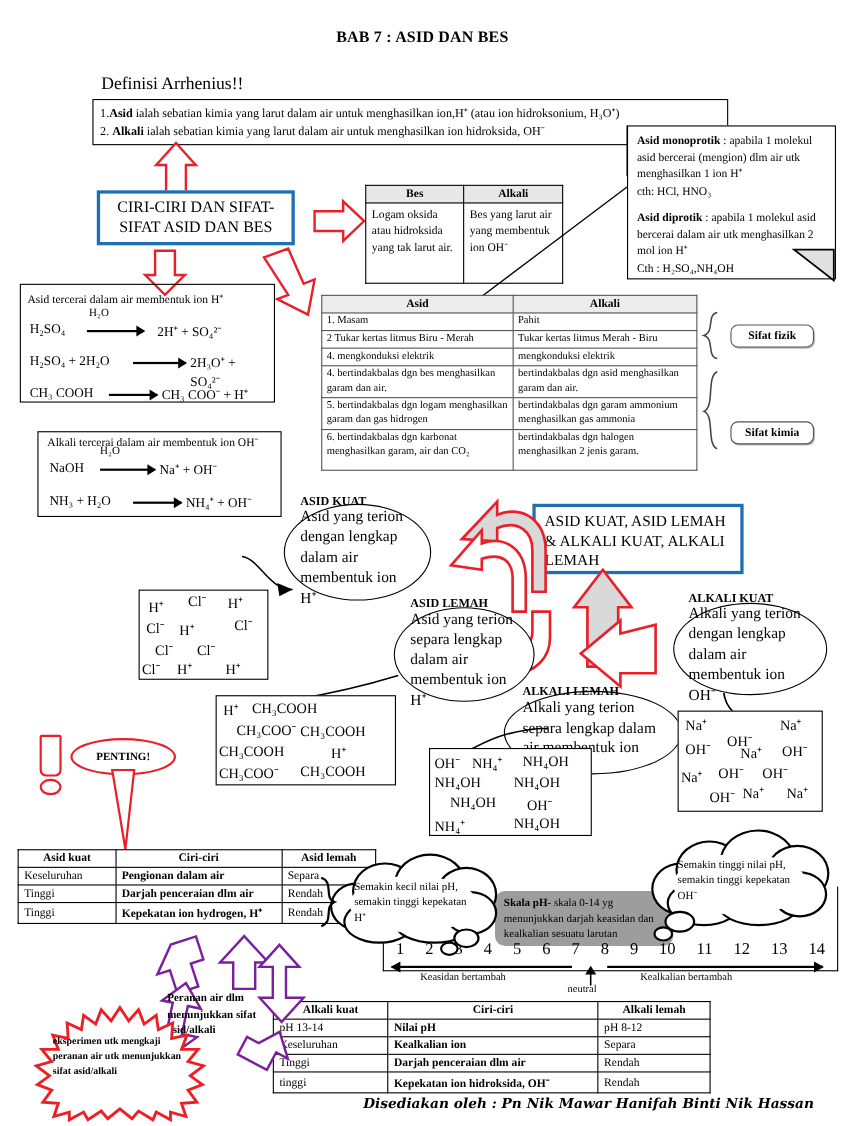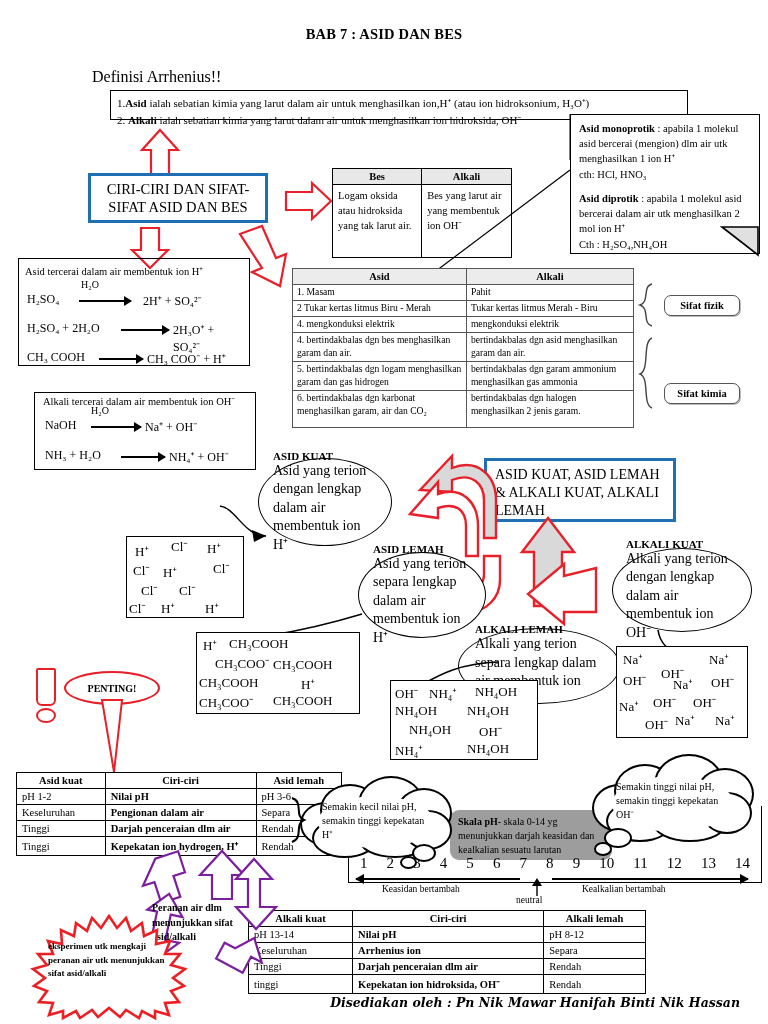--- a/index.html
+++ b/index.html
@@ -6,22 +6,22 @@
   body{width:768px;height:1024px;position:relative;overflow:hidden;
        font-family:"Liberation Serif",serif;color:#000;}
   .abs{position:absolute;}
   .b{font-weight:bold;}
 
   
   #title{left:0;top:26px;width:768px;text-align:center;font-size:14.5px;font-weight:bold;letter-spacing:.2px;}
 
   
   #defHead{left:92px;top:68px;font-size:16px;}
-  #defBox{left:84px;top:90px;width:578px;height:30px;border:1.2px solid #000;box-sizing:border-box;
-          padding:4px 6px 0 6px;font-size:11px;line-height:1.5;margin-left:26px;}
+  #defBox{left:84px;top:90px;width:578px;height:42px;border:1.2px solid #000;box-sizing:border-box;
+          padding:4px 6px 0 6px;font-size:11px;line-height:1.5;}
 
   
   #noteBox{left:570px;top:114px;width:190px;height:140px;border:1.6px solid #000;box-sizing:border-box;
            padding:6px 8px;font-size:10.5px;line-height:1.45;background:#fff;}
 
   
   #mainBox{left:88px;top:173px;width:180px;height:50px;border:3px solid #1f6fb4;background:#fff;
            box-sizing:border-box;display:flex;align-items:center;justify-content:center;
            font-size:14.5px;line-height:1.25;text-align:center;padding:0 4px;}
 
@@ -354,25 +354,20 @@
   <polygon points="2,2 22,2 14,74" fill="#fff" stroke="#e8202a" stroke-width="2"></polygon>
 </svg>
 
 <table class="abs ctable" style="left:16px;top:772px;width:326px;">
   <tbody>
       <tr>
     <th style="width:84px;">Asid kuat</th>
     <th style="width:158px;">Ciri-ciri</th>
     <th style="width:84px;">Asid lemah</th>
   </tr>
-  <tr>
-        <td>pH 1-2</td>
-        <td class="mid">Nilai pH</td>
-        <td>pH 3-6</td>
-      </tr>
   <tr>
         <td>Keseluruhan</td>
         <td class="mid">Pengionan dalam air</td>
         <td>Separa</td>
       </tr>
   <tr>
         <td>Tinggi</td>
         <td class="mid">Darjah penceraian dlm air</td>
         <td>Rendah</td>
       </tr>
@@ -453,21 +448,21 @@
     <th style="width:198px;">Ciri-ciri</th>
     <th style="width:100px;">Alkali lemah</th>
   </tr>
   <tr>
         <td>pH 13-14</td>
         <td class="mid">Nilai pH</td>
         <td>pH 8-12</td>
       </tr>
   <tr>
         <td>Keseluruhan</td>
-        <td class="mid">Arrhenius ion</td>
+        <td class="mid">Kealkalian ion</td>
         <td>Separa</td>
       </tr>
   <tr>
         <td>Tinggi</td>
         <td class="mid">Darjah penceraian dlm air</td>
         <td>Rendah</td>
       </tr>
   <tr>
         <td>tinggi</td>
         <td class="mid">Kepekatan ion hidroksida, OH⁻</td>

